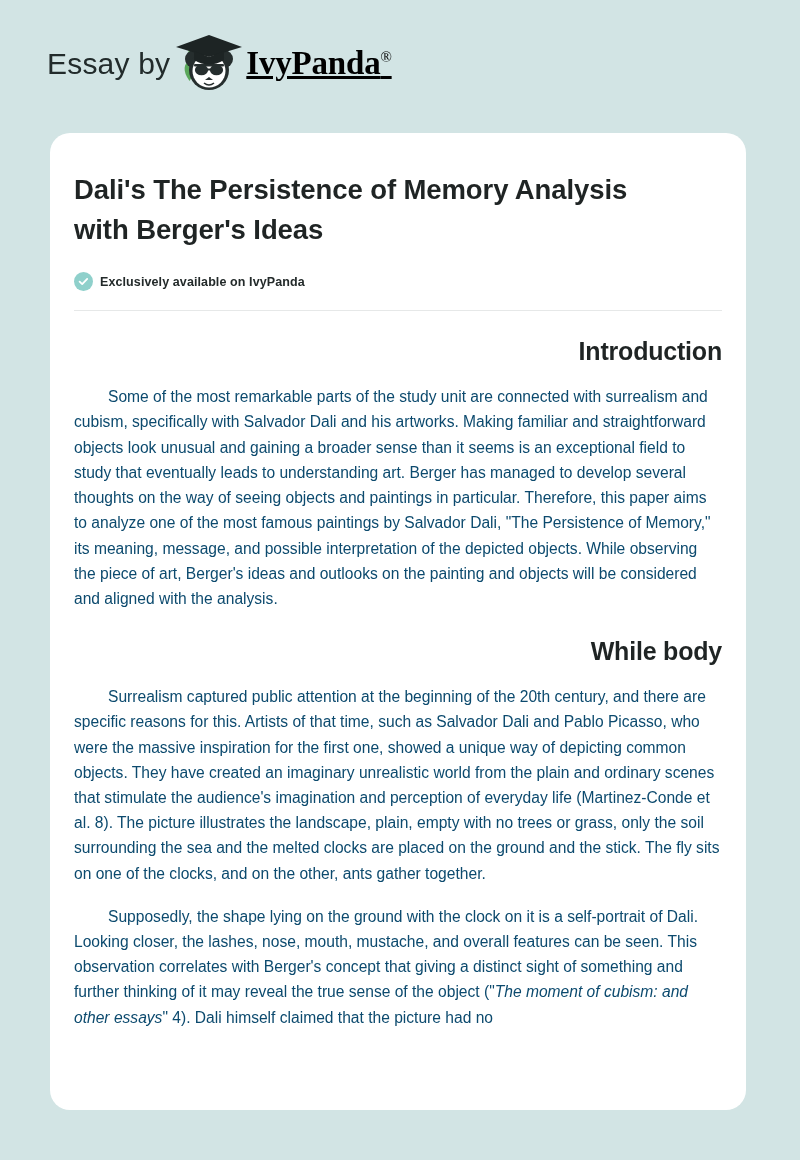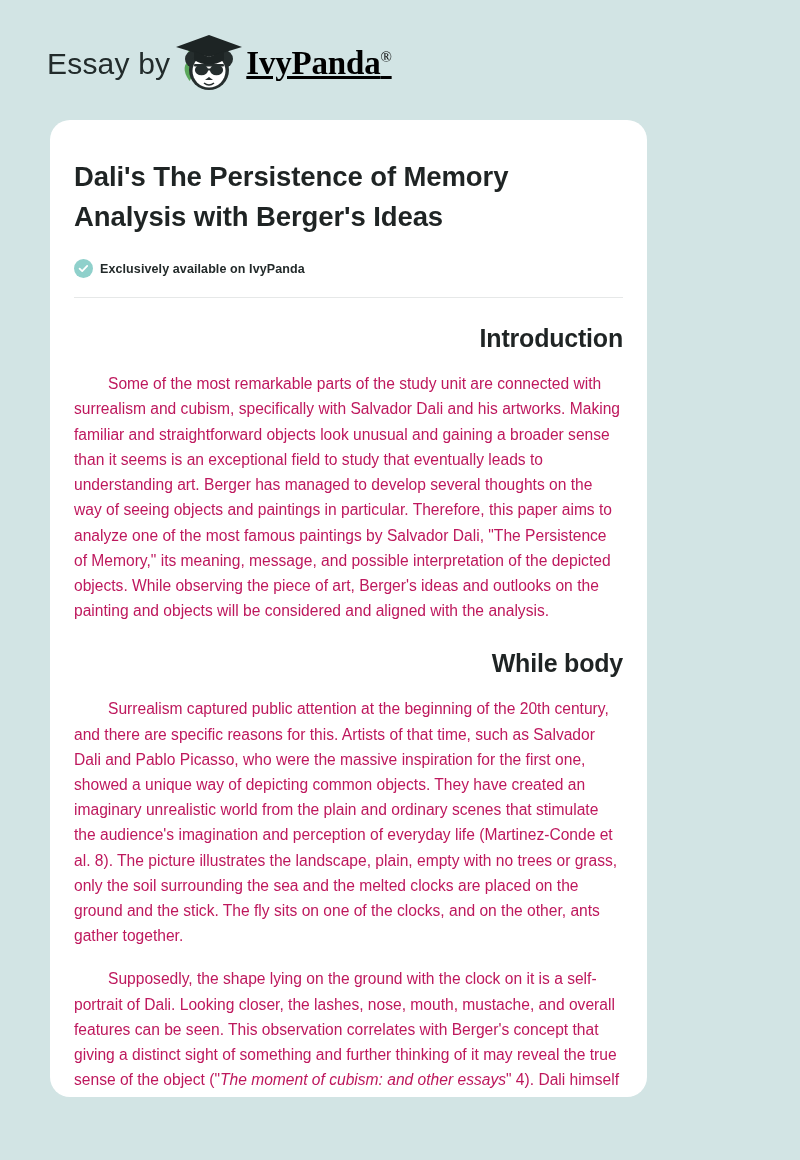--- a/index.html
+++ b/index.html
@@ -56,22 +56,22 @@
   .brand-name .reg {
     font-size: 15px;
     vertical-align: super;
     font-weight: 400;
   }
 
   
   .card {
     position: absolute;
     left: 50px;
-    top: 120px;
-    width: 597px;
+    top: 133px;
+    width: 696px;
     height: 977px;
     background: #ffffff;
     border-radius: 20px;
     box-sizing: border-box;
     padding: 0 24px;
     overflow: hidden;
   }
   .card-inner {
     padding: 0 0 0 0;
   }
@@ -121,21 +121,21 @@
     font-weight: 700;
     color: #1f2424;
     margin: 26px 0 0 0;
     letter-spacing: -0.2px;
     text-align: right;
   }
 
   p.body-par {
     font-size: 15.6px;
     line-height: 25.2px;
-    color: #be185d;
+    color: #0c4a6e;
     margin: 18px 0 0 0;
     text-indent: 34px;
     text-align: left;
   }
   p.body-par em { font-style: italic; }
 </style>
 </head>
 <body>
 
 <div class="header">

